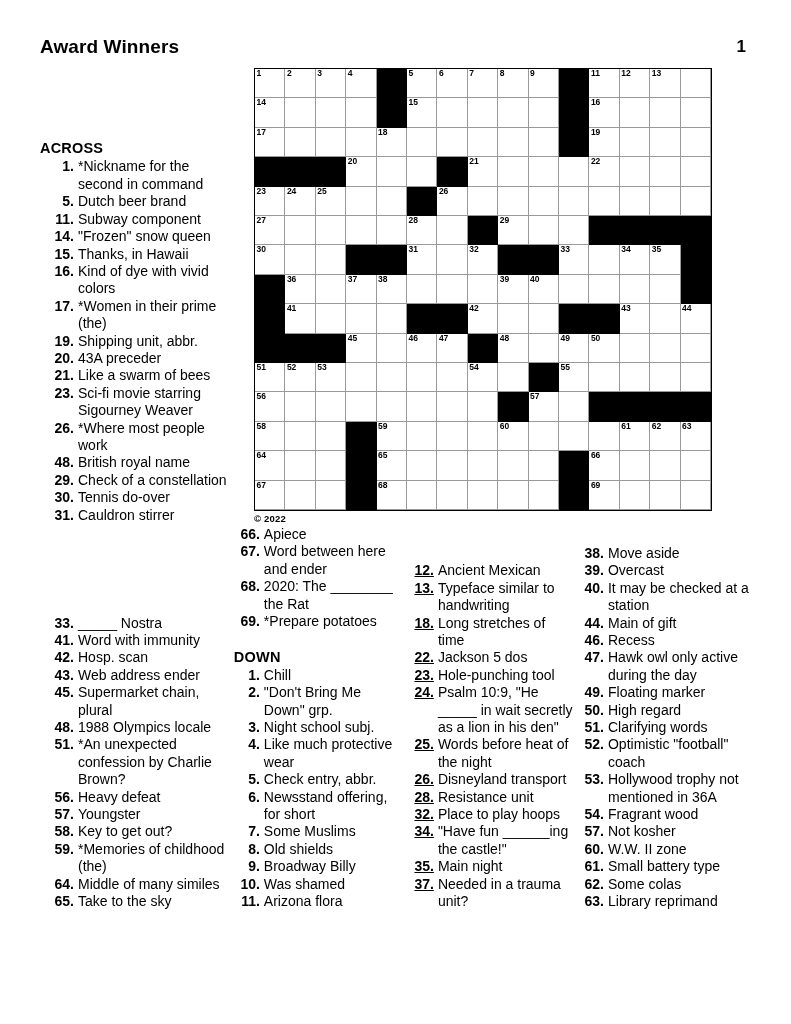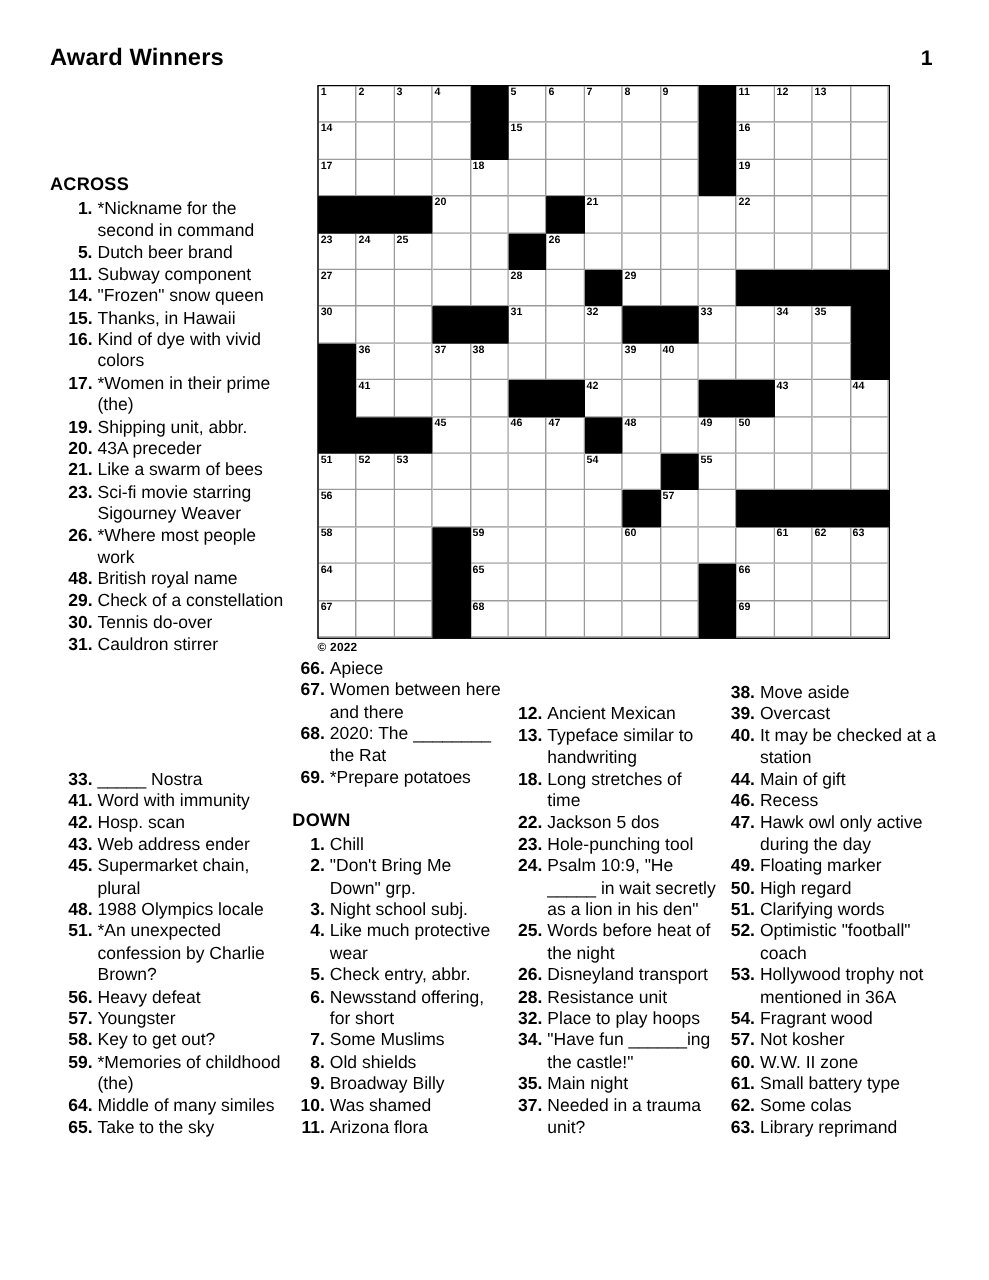--- a/index.html
+++ b/index.html
@@ -76,21 +76,21 @@
     margin: 0;
   }
   ol.clues li .num {
     font-weight: bold;
     text-align: right;
     flex: 0 0 auto;
     padding-right: 4px;
   }
   .col-a ol.clues li .num { width: 34px; }
   .col-b ol.clues li .num { width: 26px; }
-  .col-c ol.clues li .num { width: 26px; }
+  .col-c ol.clues li .num { width: 26px; text-decoration: underline; }
   .col-d ol.clues li .num { width: 26px; }
   ol.clues li .txt {
     flex: 1 1 auto;
   }
 
   
   .grid-wrap {
     margin-left: 18px;
   }
   .grid {
@@ -652,21 +652,21 @@
     </div>
 
     <div class="clue-col col-b">
       <ol class="clues" id="across-list-2">
           <li>
             <span class="num">66.</span>
             <span class="txt">Apiece</span>
           </li>
           <li>
             <span class="num">67.</span>
-            <span class="txt">Women between here and there</span>
+            <span class="txt">Word between here and ender</span>
           </li>
           <li>
             <span class="num">68.</span>
             <span class="txt">2020: The ________ the Rat</span>
           </li>
           <li>
             <span class="num">69.</span>
             <span class="txt">*Prepare potatoes</span>
           </li>
         </ol>

